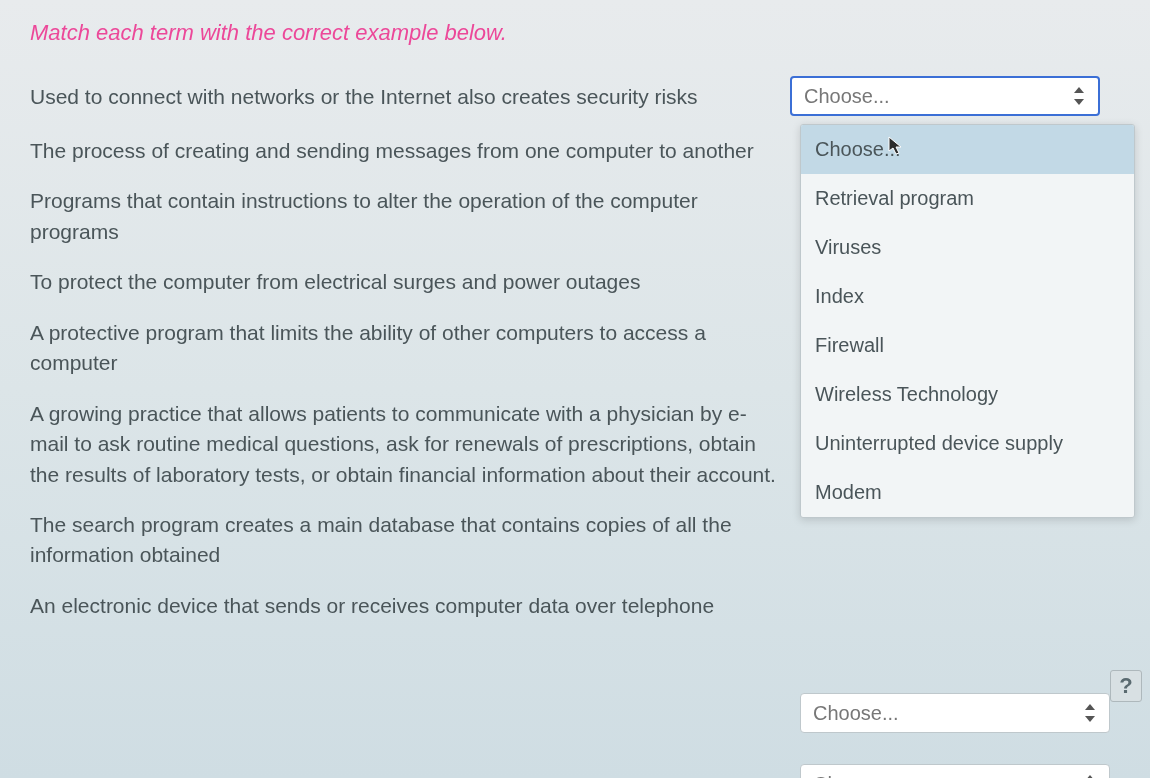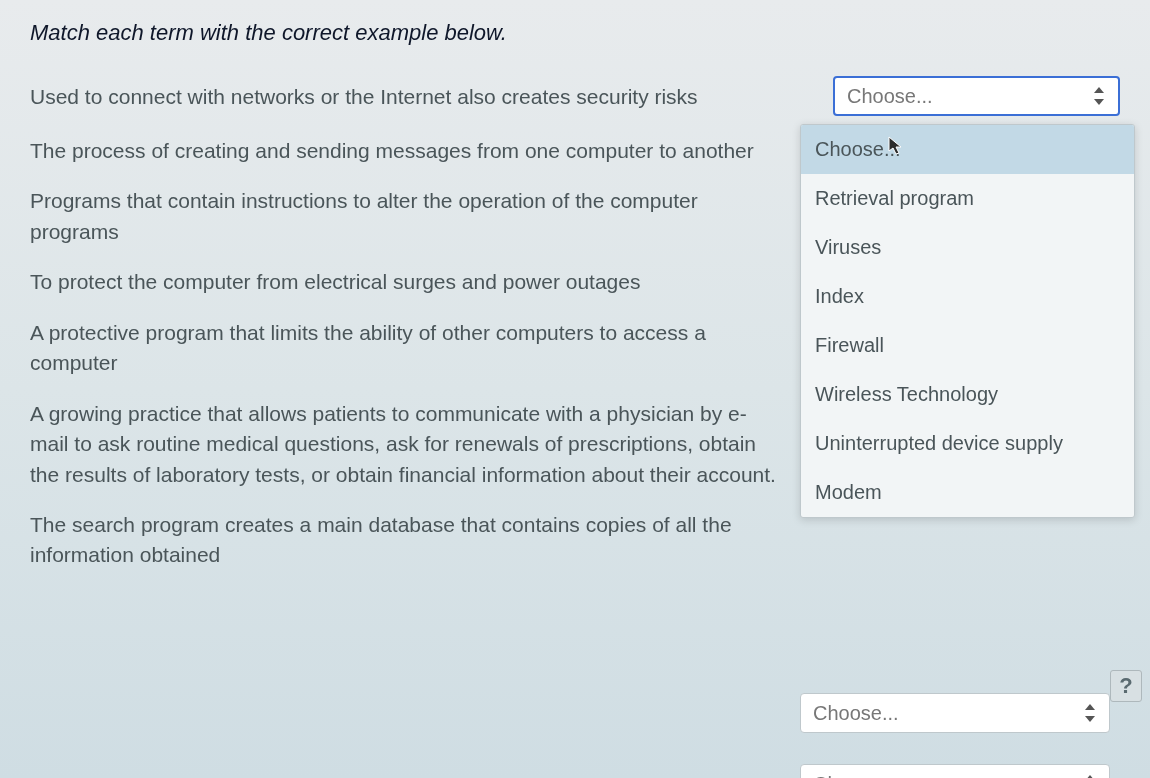--- a/index.html
+++ b/index.html
@@ -9,31 +9,30 @@
       font-family: Arial, Helvetica, sans-serif;
       background: linear-gradient(180deg, #e8ebed 0%, #dce5e8 50%, #cfdde3 100%);
       padding: 20px 30px;
       color: #4a5559;
       position: relative;
       overflow: hidden;
     }
     .instruction {
       font-size: 22px;
       font-style: italic;
-      color: #0f172a;
+      color: #ec4899;
       margin-bottom: 30px;
     }
     .matching-area {
       position: relative;
     }
     .row {
       display: flex;
       align-items: flex-start;
       margin-bottom: 14px;
-      gap: 43px;
     }
     .prompt-text {
       flex: 0 0 760px;
       font-size: 21px;
       color: #4a5559;
       line-height: 1.45;
       padding-right: 10px;
       padding-top: 6px;
     }
     .select-box {
@@ -170,20 +169,23 @@
   </div>
   <div class="row">
     <div class="prompt-text">A protective program that limits the ability of other computers to access a computer</div>
   </div>
   <div class="row">
     <div class="prompt-text">A growing practice that allows patients to communicate with a physician by e-mail to ask routine medical questions, ask for renewals of prescriptions, obtain the results of laboratory tests, or obtain financial information about their account.</div>
   </div>
   <div class="row">
     <div class="prompt-text">The search program creates a main database that contains copies of all the information obtained</div>
   </div>
+  <div class="row">
+    <div class="prompt-text">An electronic device that sends or receives computer data over telephone</div>
+  </div>
 
   <div class="bottom-select" style="top:617px;">
     <div class="select-box">
       <span>Choose...</span>
       <span class="select-sorter"></span>
     </div>
   </div>
   <div class="bottom-select" style="top:688px;">
     <div class="select-box">
       <span>Choose...</span>

